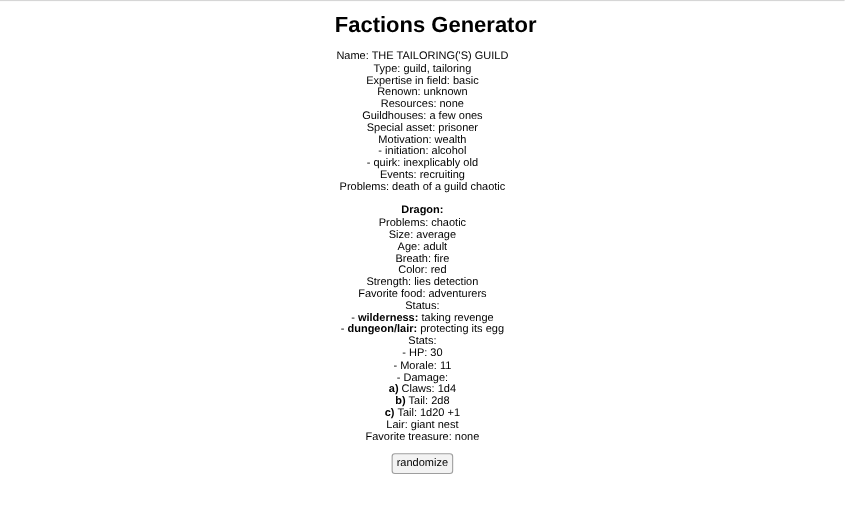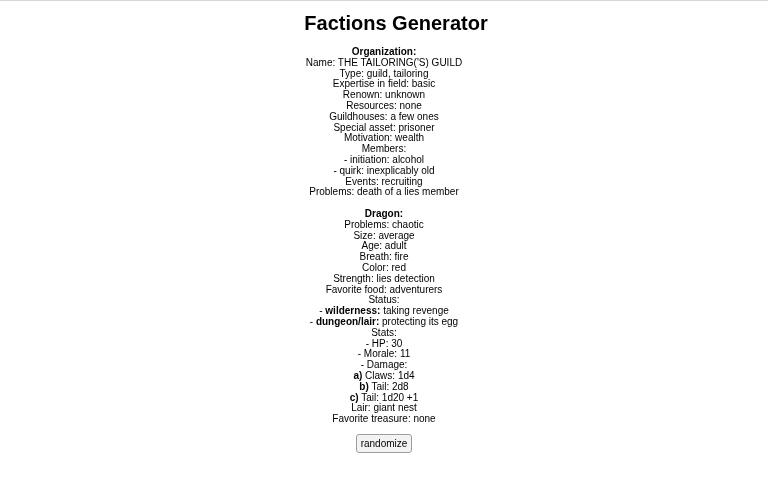--- a/index.html
+++ b/index.html
@@ -55,34 +55,32 @@
 </style>
 </head>
 <body>
 
 <div class="top-hairline"></div>
 
 <h1 class="title">Factions Generator</h1>
 
 <div class="content">
     <div class="section">
-      <div class="line"><span class="b">Organization:</span></div>
       <div class="line"><span>Name: THE TAILORING('S) GUILD</span></div>
       <div class="line"><span>Type: guild, tailoring</span></div>
       <div class="line"><span>Expertise in field: basic</span></div>
       <div class="line"><span>Renown: unknown</span></div>
       <div class="line"><span>Resources: none</span></div>
       <div class="line"><span>Guildhouses: a few ones</span></div>
       <div class="line"><span>Special asset: prisoner</span></div>
       <div class="line"><span>Motivation: wealth</span></div>
-      <div class="line"><span>Members:</span></div>
       <div class="line"><span>- initiation: alcohol</span></div>
       <div class="line"><span>- quirk: inexplicably old</span></div>
       <div class="line"><span>Events: recruiting</span></div>
-      <div class="line"><span>Problems: death of a lies member</span></div>
+      <div class="line"><span>Problems: death of a guild chaotic</span></div>
     </div>
     <div class="section">
       <div class="line"><span class="b">Dragon:</span></div>
       <div class="line"><span>Problems: chaotic</span></div>
       <div class="line"><span>Size: average</span></div>
       <div class="line"><span>Age: adult</span></div>
       <div class="line"><span>Breath: fire</span></div>
       <div class="line"><span>Color: red</span></div>
       <div class="line"><span>Strength: lies detection</span></div>
       <div class="line"><span>Favorite food: adventurers</span></div>

